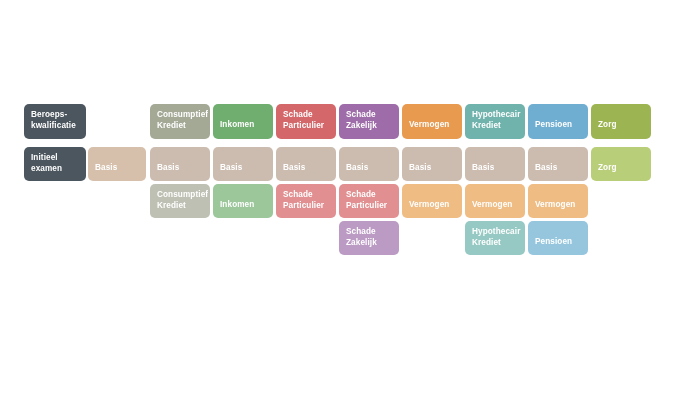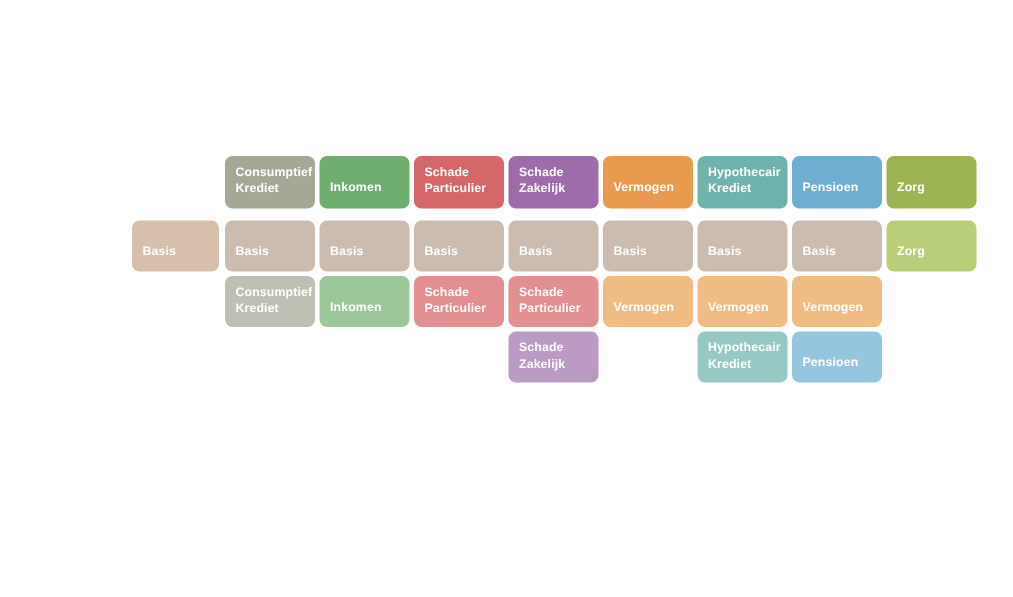--- a/index.html
+++ b/index.html
@@ -34,20 +34,24 @@
   }
   .node .line { display: block; white-space: nowrap; }
   .node.two-line { padding-top: 6px; }
   .node.one-line { padding-top: 16px; }
 </style>
 </head>
 <body>
 
 <div id="canvas" style="background: rgb(255, 255, 255);">
     <div style="position: absolute; left: 0px; top: 0px; width: 100%; height: 100%;">
+      <div class="node two-line" style="left: 24px; top: 104px; width: 62px; height: 35px; background: rgb(75, 86, 94); color: rgb(255, 255, 255);">
+        <span class="line">Beroeps-</span>
+        <span class="line">kwalificatie</span>
+      </div>
       <div class="node two-line" style="left: 150px; top: 104px; width: 60px; height: 35px; background: rgb(164, 169, 150); color: rgb(255, 255, 255);">
         <span class="line">Consumptief</span>
         <span class="line">Krediet</span>
       </div>
       <div class="node one-line" style="left: 213px; top: 104px; width: 60px; height: 35px; background: rgb(112, 174, 112); color: rgb(255, 255, 255);">
         <span class="line">Inkomen</span>
       </div>
       <div class="node two-line" style="left: 276px; top: 104px; width: 60px; height: 35px; background: rgb(212, 103, 106); color: rgb(255, 255, 255);">
         <span class="line">Schade</span>
         <span class="line">Particulier</span>
@@ -64,20 +68,24 @@
         <span class="line">Krediet</span>
       </div>
       <div class="node one-line" style="left: 528px; top: 104px; width: 60px; height: 35px; background: rgb(111, 174, 209); color: rgb(255, 255, 255);">
         <span class="line">Pensioen</span>
       </div>
       <div class="node one-line" style="left: 591px; top: 104px; width: 60px; height: 35px; background: rgb(156, 181, 82); color: rgb(255, 255, 255);">
         <span class="line">Zorg</span>
       </div>
     </div>
     <div style="position: absolute; left: 0px; top: 0px; width: 100%; height: 100%;">
+      <div class="node two-line" style="left: 24px; top: 147px; width: 62px; height: 34px; background: rgb(75, 86, 94); color: rgb(255, 255, 255);">
+        <span class="line">Initieel</span>
+        <span class="line">examen</span>
+      </div>
       <div class="node one-line" style="left: 88px; top: 147px; width: 58px; height: 34px; background: rgb(214, 192, 171); color: rgb(255, 255, 255);">
         <span class="line">Basis</span>
       </div>
       <div class="node one-line" style="left: 150px; top: 147px; width: 60px; height: 34px; background: rgb(204, 188, 176); color: rgb(255, 255, 255);">
         <span class="line">Basis</span>
       </div>
       <div class="node one-line" style="left: 213px; top: 147px; width: 60px; height: 34px; background: rgb(204, 188, 176); color: rgb(255, 255, 255);">
         <span class="line">Basis</span>
       </div>
       <div class="node one-line" style="left: 276px; top: 147px; width: 60px; height: 34px; background: rgb(204, 188, 176); color: rgb(255, 255, 255);">

